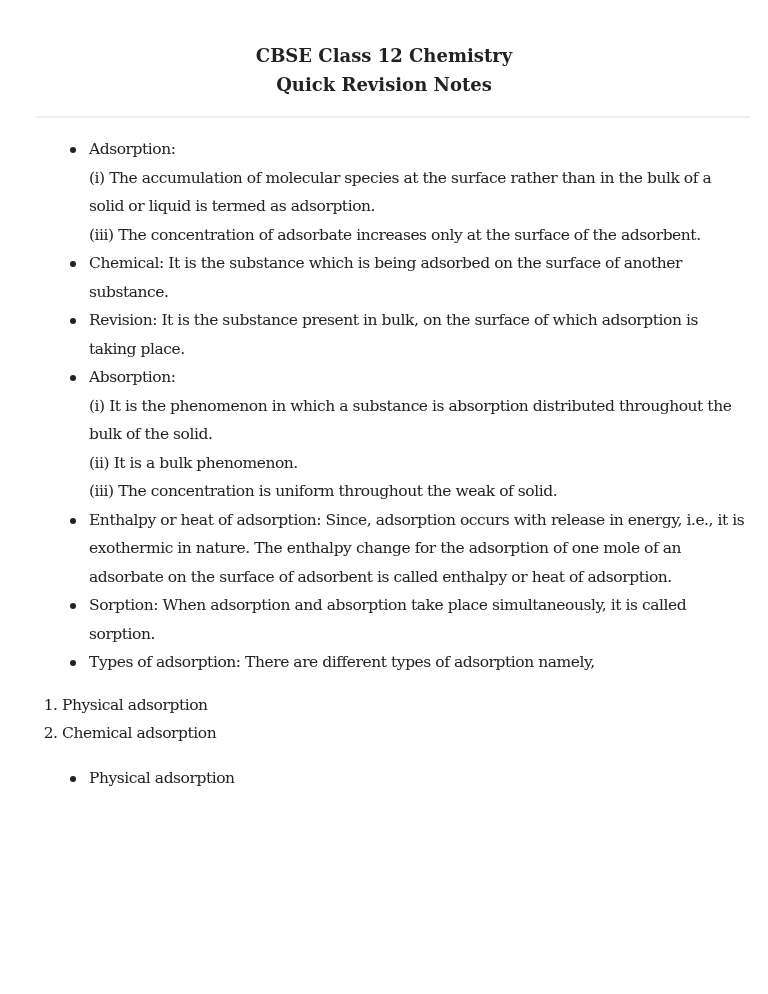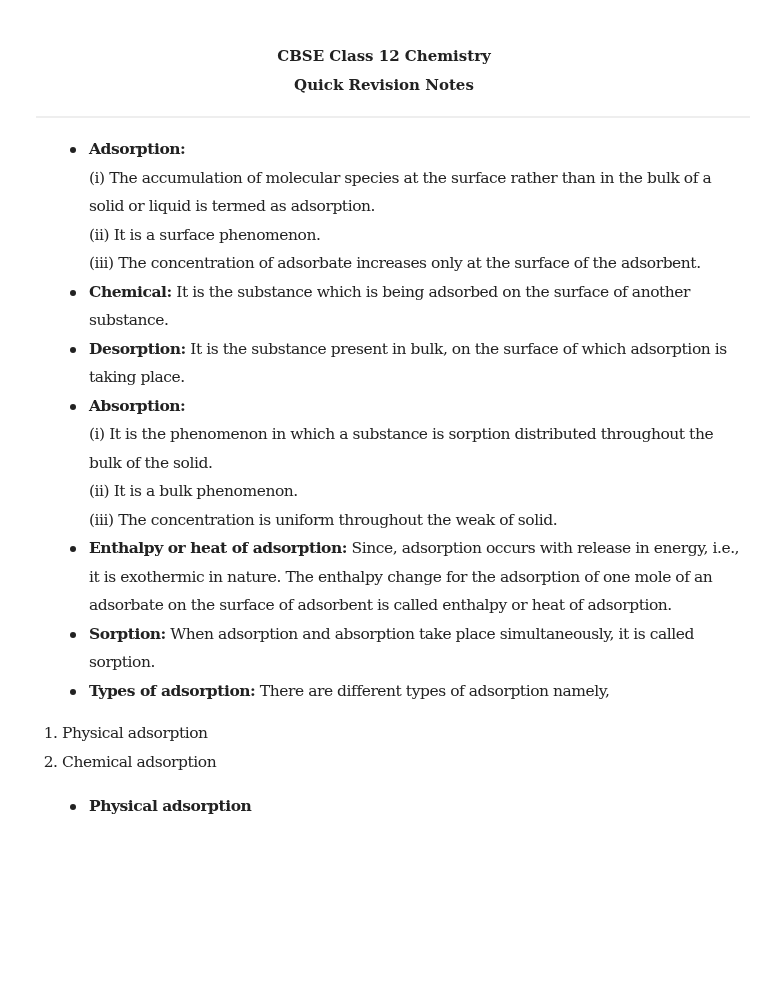--- a/index.html
+++ b/index.html
@@ -4,61 +4,60 @@
   <style>
     html, body { margin: 0; padding: 0; background: #ffffff; }
     body {
       width: 768px; height: 994px; overflow: hidden;
       font-family: "DejaVu Serif", "Liberation Serif", serif;
       color: #222222;
       font-size: 15.5px;
       line-height: 28.5px;
     }
     .header { text-align: center; padding-top: 42px; }
-    .header p { margin: 0; font-weight: bold; font-size: 15px; line-height: 28.5px; }
+    .header p { margin: 0; font-weight: bold; font-size: 18px; line-height: 28.5px; }
     .divider { margin: 17px 18px 0 36px; border: 0; border-top: 2px solid #eeeeee; height: 0; }
     ul.bullets { list-style: none; margin: 0; padding: 0 0 0 89px; }
     ul.bullets.first { margin-top: 17px; }
     ul.bullets li { position: relative; padding-right: 20px; letter-spacing: -0.45px; }
     ul.bullets li::before {
       content: ""; position: absolute; left: -19px; top: 12px;
       width: 6px; height: 6px; border-radius: 50%; background: #222;
     }
-    ul.bullets li b { font-weight: bold; text-align: right; }
+    ul.bullets li b { font-weight: normal; text-align: right; }
     .line { display: block; }
     ol.types { margin: 14px 0 0 0; padding: 0 0 0 62px; }
     ol.types li { padding-left: 0; letter-spacing: -0.45px; }
     ul.bullets.second { margin-top: 16px; }
   </style>
 </head>
 <body>
 
 <div class="header">
   <p>CBSE Class 12 Chemistry</p>
   <p>Quick Revision Notes</p>
 </div>
 
 <hr class="divider">
 
 <ul class="bullets first">
   <li>
     <b>Adsorption:</b>
     <span class="line">(i) The accumulation of molecular species at the surface rather than in the bulk of a solid or liquid is termed as adsorption.</span>
-    <span class="line">(ii) It is a surface phenomenon.</span>
     <span class="line">(iii) The concentration of adsorbate increases only at the surface of the adsorbent.</span>
   </li>
   <li>
     <b>Chemical:</b><span> It is the substance which is being adsorbed on the surface of another substance.</span>
   </li>
   <li>
-    <b>Desorption:</b><span> It is the substance present in bulk, on the surface of which adsorption is taking place.</span>
+    <b>Revision:</b><span> It is the substance present in bulk, on the surface of which adsorption is taking place.</span>
   </li>
   <li>
     <b>Absorption:</b>
-    <span class="line">(i) It is the phenomenon in which a substance is sorption distributed throughout the bulk of the solid.</span>
+    <span class="line">(i) It is the phenomenon in which a substance is absorption distributed throughout the bulk of the solid.</span>
     <span class="line">(ii) It is a bulk phenomenon.</span>
     <span class="line">(iii) The concentration is uniform throughout the weak of solid.</span>
   </li>
   <li>
     <b>Enthalpy or heat of adsorption:</b><span> Since, adsorption occurs with release in energy, i.e., it is exothermic in nature. The enthalpy change for the adsorption of one mole of an adsorbate on the surface of adsorbent is called enthalpy or heat of adsorption.</span>
   </li>
   <li>
     <b>Sorption:</b><span> When adsorption and absorption take place simultaneously, it is called sorption.</span>
   </li>
   <li>

